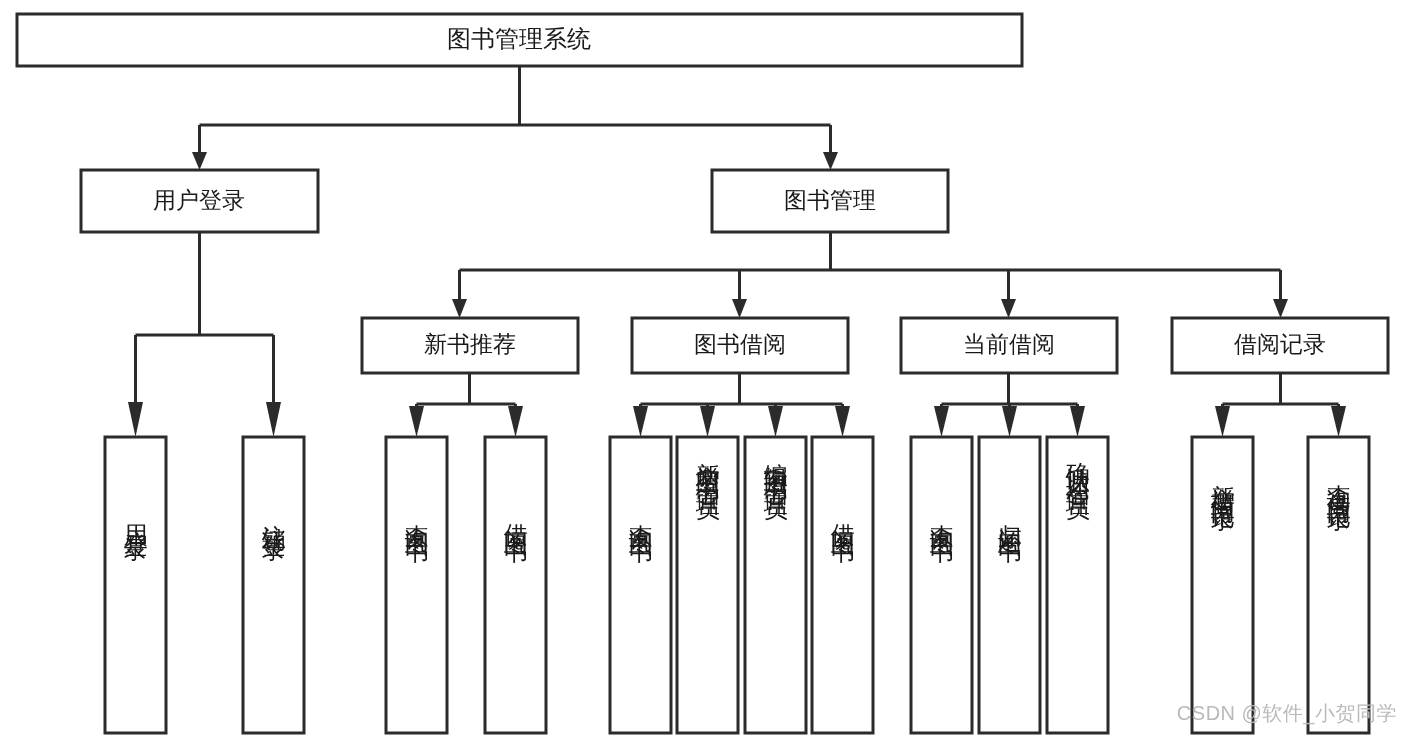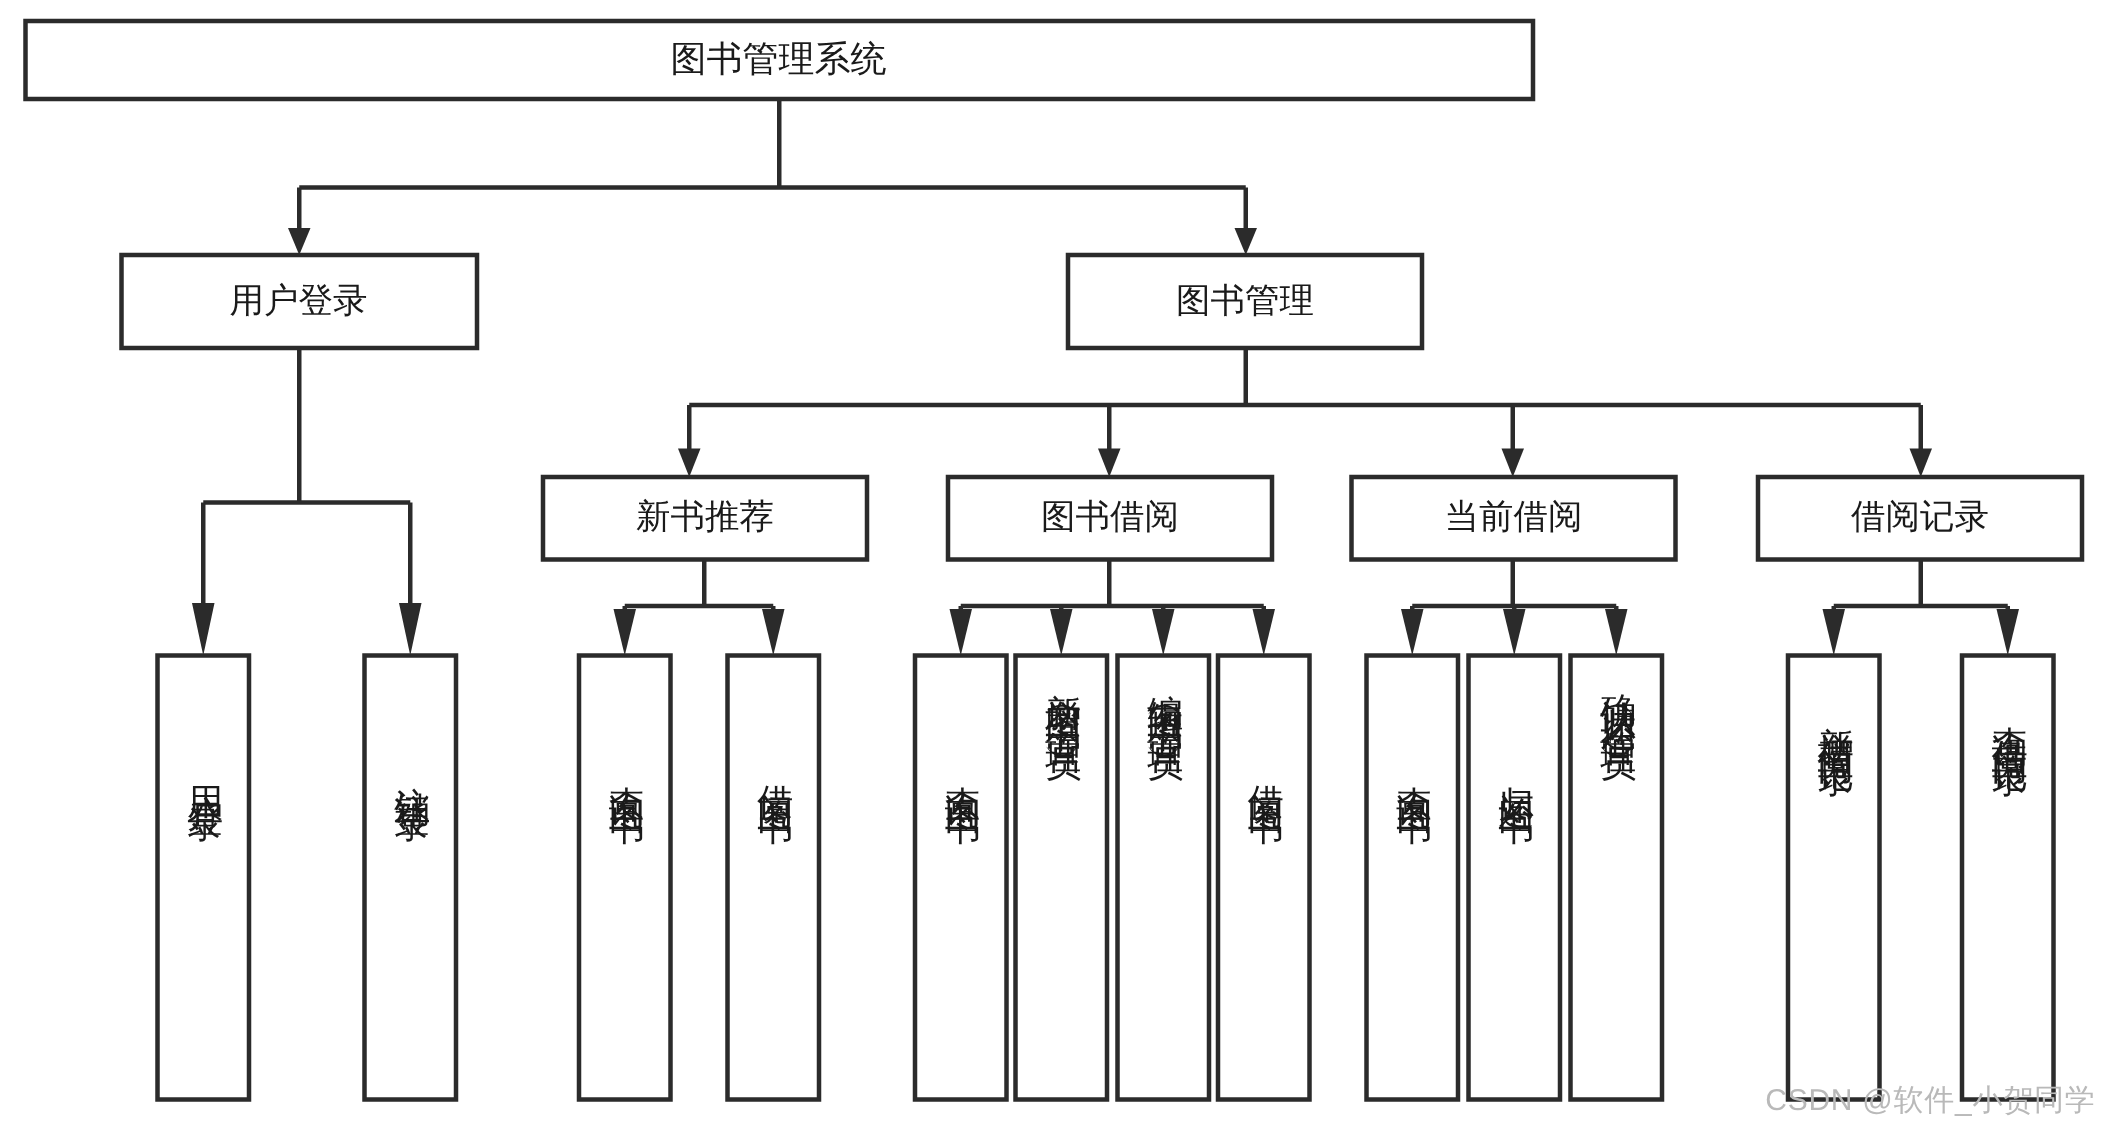--- a/index.html
+++ b/index.html
@@ -59,21 +59,21 @@
     font-family: "Liberation Sans", "DejaVu Sans", sans-serif;
     font-size: 24px;
     line-height: 1.28;
     letter-spacing: 5px;
     color: #1a1a1a;
     white-space: nowrap;
   }
   .watermark {
     position: absolute;
     right: 8px;
-    bottom: 0;
+    bottom: 20px;
     font-family: "Liberation Sans", "DejaVu Sans", sans-serif;
     font-size: 20px;
     color: #b9b9b9;
     letter-spacing: 0.5px;
     white-space: nowrap;
     user-select: none;
   }
 </style>
 </head>
 <body>

